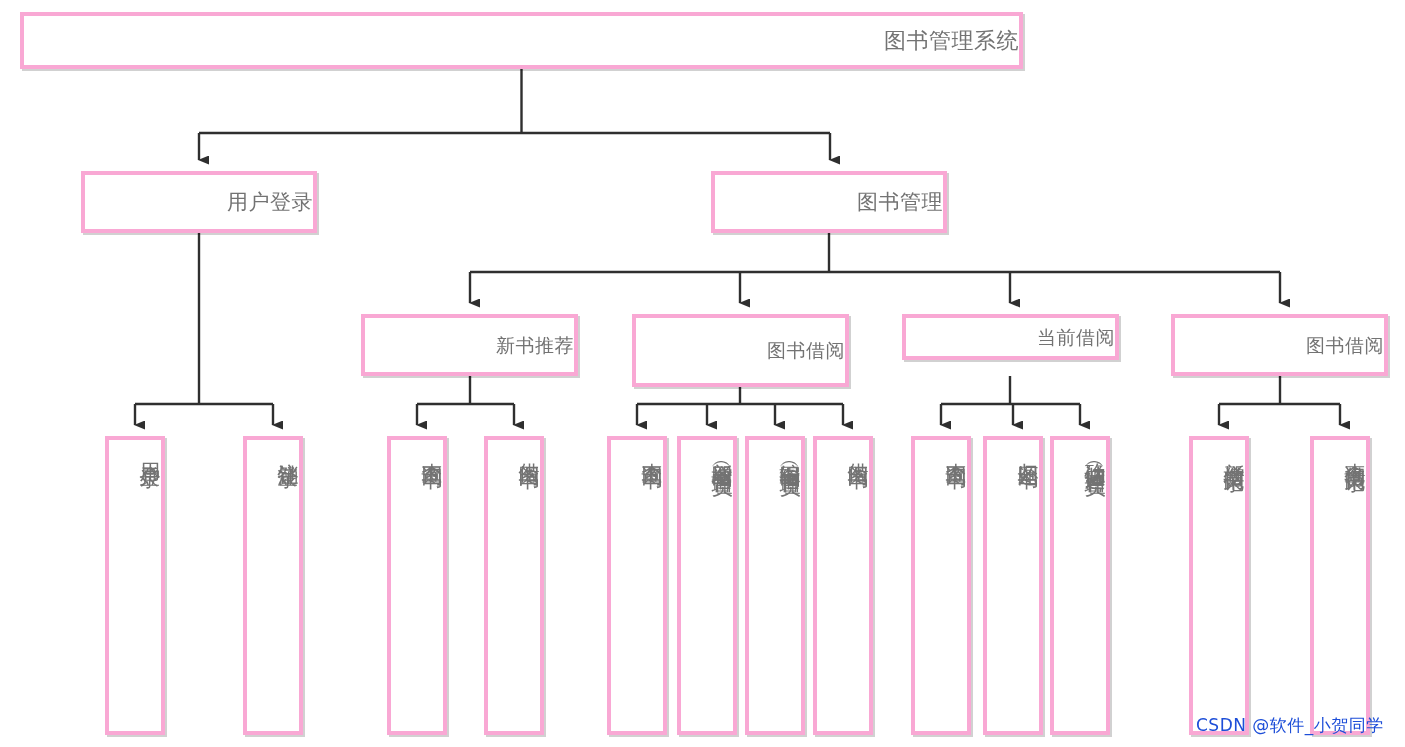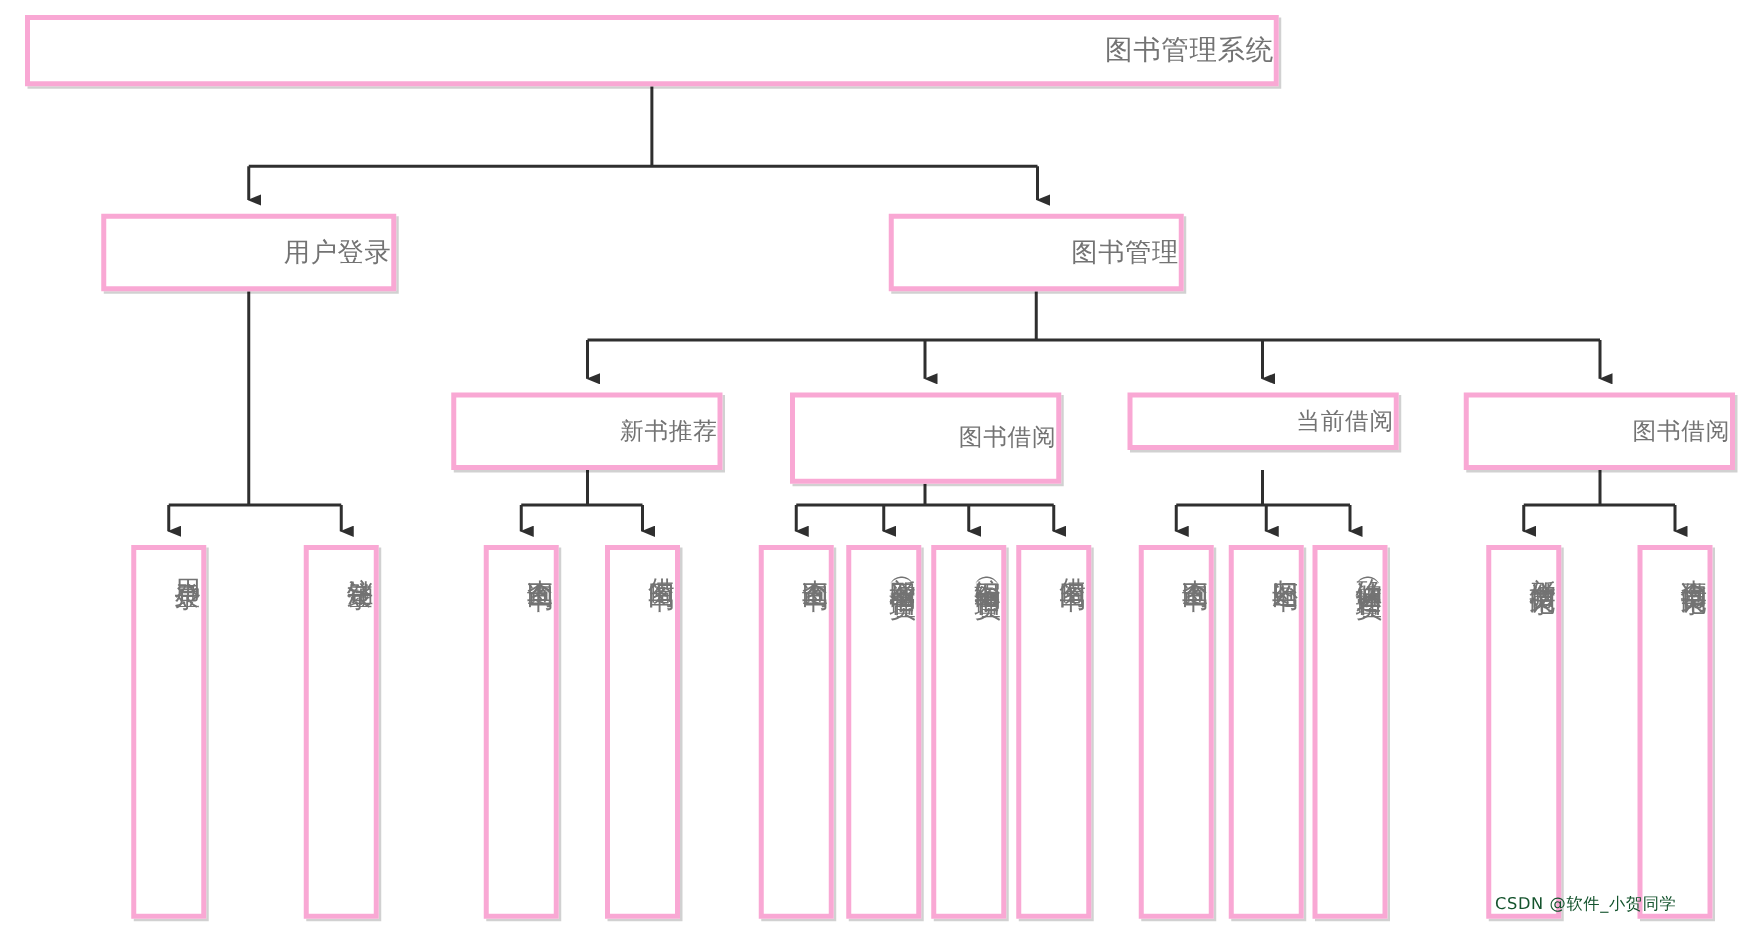--- a/index.html
+++ b/index.html
@@ -52,22 +52,22 @@
   }
   .node.leaf .label {
     writing-mode: vertical-rl;
     text-orientation: upright;
     font-size: 21px;
     letter-spacing: 2px;
     line-height: 1.05;
   }
   .watermark {
     position: absolute;
-    color: #14532d;
-    font-size: 13px;
+    color: #1d4ed8;
+    font-size: 17px;
     letter-spacing: 0.5px;
     white-space: nowrap;
     font-family: "DejaVu Sans", "Liberation Sans", sans-serif;
   }
 </style>
 </head>
 <body>
 
 <div id="canvas">
 

